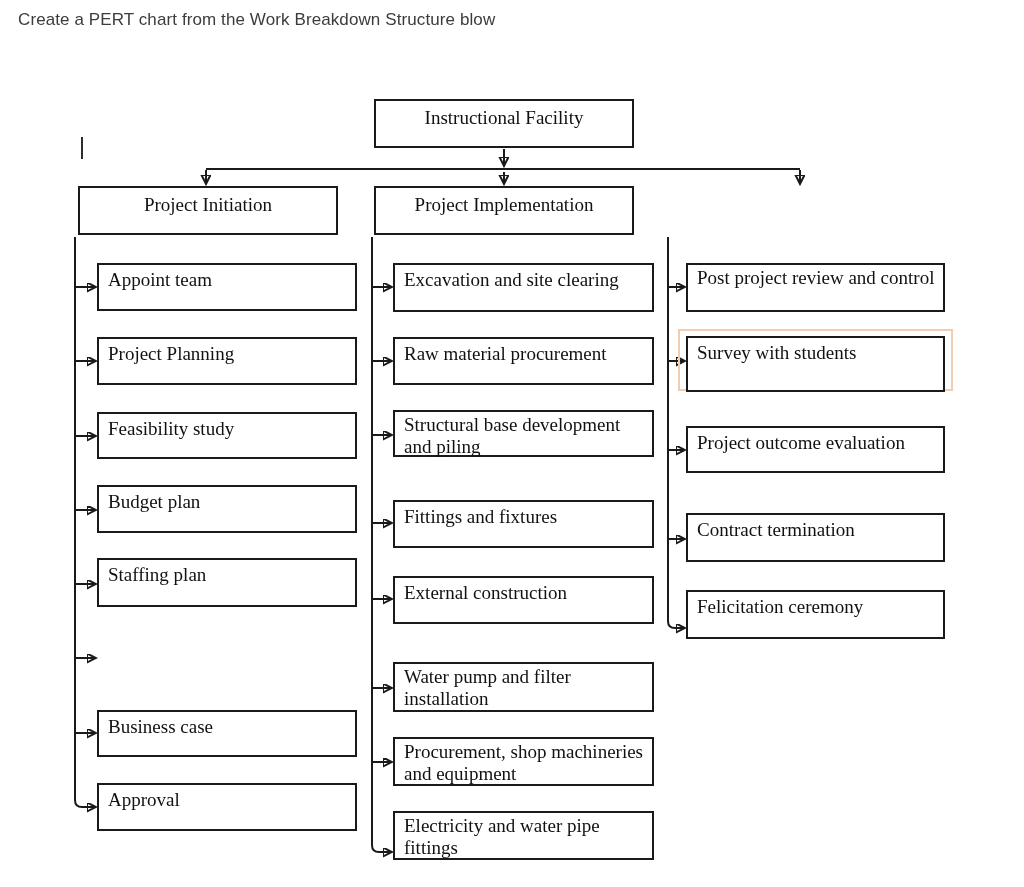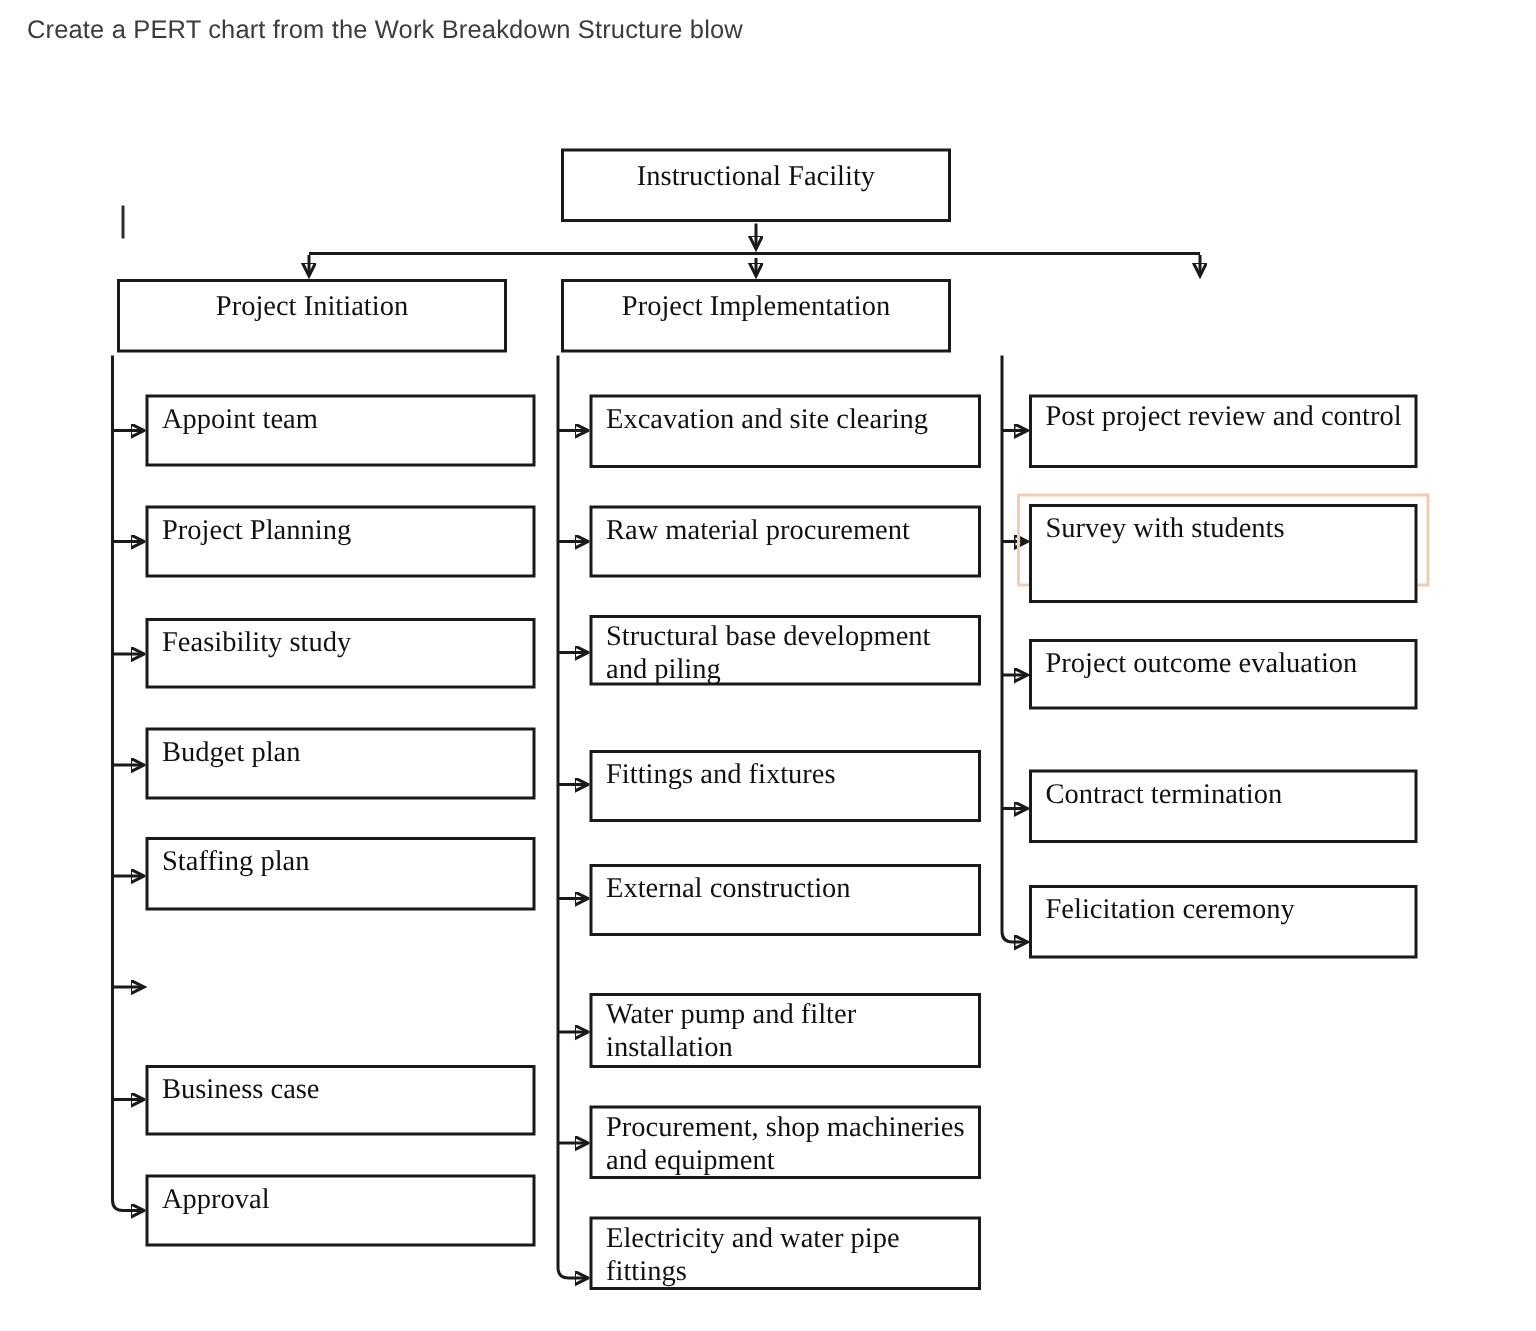--- a/index.html
+++ b/index.html
@@ -106,18 +106,18 @@
   <div class="box item" style="left:393px;top:337px;width:261px;height:48px;">Raw material procurement</div>
   <div class="box item" style="left:393px;top:410px;width:261px;height:47px;padding-top:2px;">Structural base development and piling</div>
   <div class="box item" style="left:393px;top:500px;width:261px;height:48px;">Fittings and fixtures</div>
   <div class="box item" style="left:393px;top:576px;width:261px;height:48px;">External construction</div>
   <div class="box item" style="left:393px;top:737px;width:261px;height:49px;padding-top:2px;">Procurement, shop machineries and equipment</div>
   <div class="box item" style="left:393px;top:662px;width:261px;height:50px;padding-top:2px;">Water pump and filter installation</div>
   <div class="box item" style="left:393px;top:811px;width:261px;height:49px;padding-top:2px;">Electricity and water pipe fittings</div>
 
   <div class="box item" style="left:686px;top:263px;width:259px;height:49px;padding-top:2px;">Post project review and control</div>
   <div class="hl-frame" style="left:678px;top:329px;width:275px;height:62px;"></div>
-  <div class="box item" style="left:686px;top:336px;width:259px;height:66px;">Survey with students</div>
+  <div class="box item" style="left:686px;top:336px;width:259px;height:56px;">Survey with students</div>
   <div class="box item" style="left:686px;top:426px;width:259px;height:47px;">Project outcome evaluation</div>
   <div class="box item" style="left:686px;top:513px;width:259px;height:49px;">Contract termination</div>
   <div class="box item" style="left:686px;top:590px;width:259px;height:49px;">Felicitation ceremony</div>
 
 </div>
 
 </body></html>

